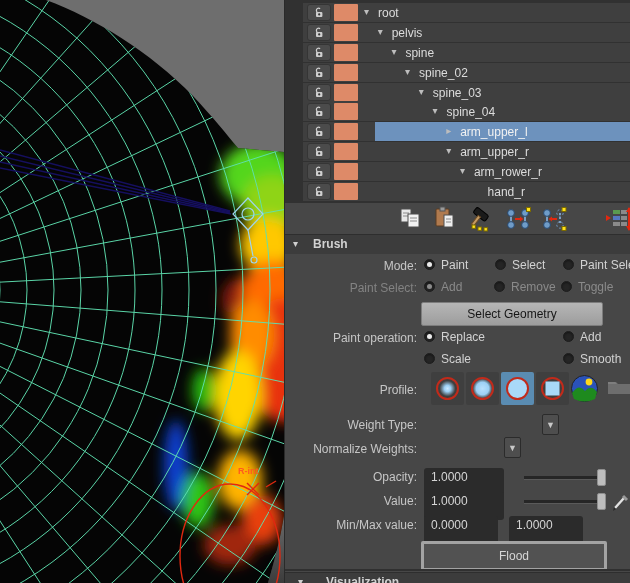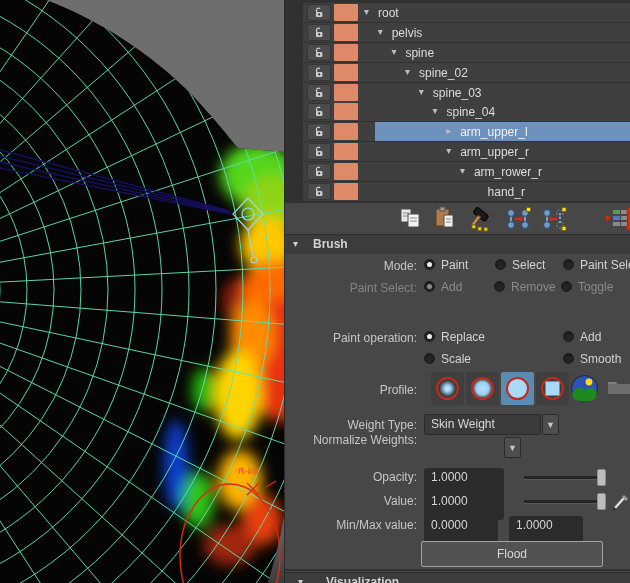--- a/index.html
+++ b/index.html
@@ -39,21 +39,21 @@
   .radio{position:absolute;width:11px;height:11px;border-radius:50%;background:#252525;
        border:1px solid #1d1d1d;box-shadow:inset 0 1px 2px #151515;box-sizing:border-box;}
   .radio.on::after{content:"";position:absolute;left:2px;top:2px;width:5px;height:5px;
        border-radius:50%;background:#ececec;}
   .radio.on.dis::after{background:#8b8b8b;}
   .radio-lbl{position:absolute;white-space:nowrap;color:#d2d2d2;}
   .radio-lbl.dis{color:#8a8a8a;}
   .btn-light{position:absolute;left:136px;width:180px;height:22px;border:1px solid #7d7d7d;
        border-radius:2px;background:linear-gradient(#b6b6b6,#9d9d9d);color:#161616;
        text-align:center;line-height:22px;}
-  .btn-dark{position:absolute;left:136px;width:180px;height:24px;border:1px solid #a3a3a3;
+  .btn-dark{position:absolute;left:136px;width:180px;height:24px;border:3px solid #a3a3a3;
        border-radius:2px;background:#525252;color:#d6d6d6;text-align:center;line-height:24px;}
   .prof-tile{position:absolute;top:372px;width:33px;height:33px;background:#3f3f3f;border-radius:2px;}
   .prof-tile.sel{background:#5a8cb2;}
   .combo{position:absolute;height:21px;background:#3a3a3a;border:1px solid #2b2b2b;
        border-radius:2px;box-sizing:border-box;color:#d8d8d8;line-height:19px;padding-left:6px;}
   .combo-arrow{position:absolute;height:21px;width:17px;background:#4e4e4e;border:1px solid #2b2b2b;
        border-radius:2px;box-sizing:border-box;color:#c8c8c8;font-size:9px;text-align:center;line-height:20px;}
   .numfield{position:absolute;height:28px;background:#2b2b2b;border-radius:3px;color:#d6d6d6;
        line-height:19px;padding-left:7px;box-sizing:border-box;}
   .slider-track{position:absolute;height:3px;background:#262626;border-bottom:1px solid #5a5a5a;}
@@ -333,31 +333,31 @@
 
     <div class="sec-head" style="top:234px;">
       <span class="sec-tri" style="left:8px;">▾</span>
       <span class="sec-title" style="left:28px;">Brush</span>
     </div>
 
     <div class="panel-label" style="top:259px;">Mode:</div>
 
     <div class="panel-label dis" style="top:281px;">Paint Select:</div>
 
+    <div class="btn-light" style="top:302px;">Select Geometry</div>
 
     <div class="panel-label" style="top:331px;">Paint operation:</div>
 
     <div class="panel-label" style="top:383px;">Profile:</div>
     <div id="profile-tiles"></div>
 
     <div class="panel-label" style="top:418px;">Weight Type:</div>
-    <div class="combo" style="left:139px;top:414px;width:117px;">Skin Weight</div>
     <div class="combo-arrow" style="left:257px;top:414px;">▼</div>
 
-    <div class="panel-label" style="top:433px;">Normalize Weights:</div>
+    <div class="panel-label" style="top:442px;">Normalize Weights:</div>
     <div class="combo-arrow" style="left:219px;top:437px;">▼</div>
 
     <div class="panel-label" style="top:470px;">Opacity:</div>
     <div class="numfield" style="left:139px;top:468px;width:80px;">1.0000</div>
     <div class="slider-track" style="left:239px;top:476px;width:81px;"></div>
     <div class="slider-handle" style="left:312px;top:469px;"></div>
 
     <div class="panel-label" style="top:494px;">Value:</div>
     <div class="numfield" style="left:139px;top:492px;width:80px;">1.0000</div>
     <div class="slider-track" style="left:239px;top:500px;width:81px;"></div>

